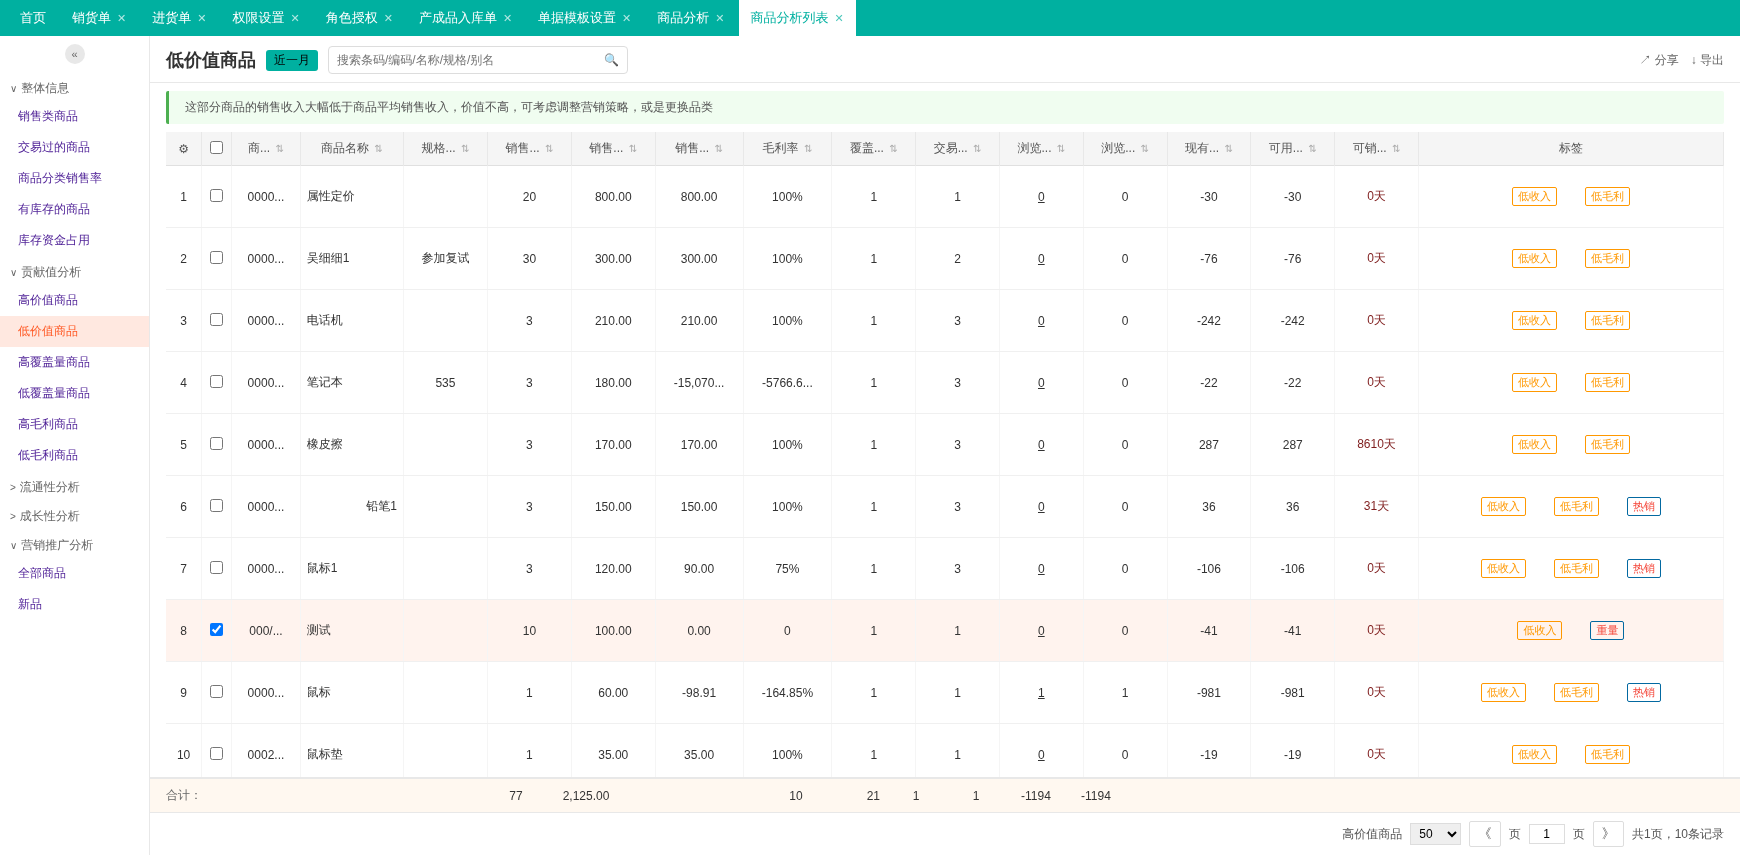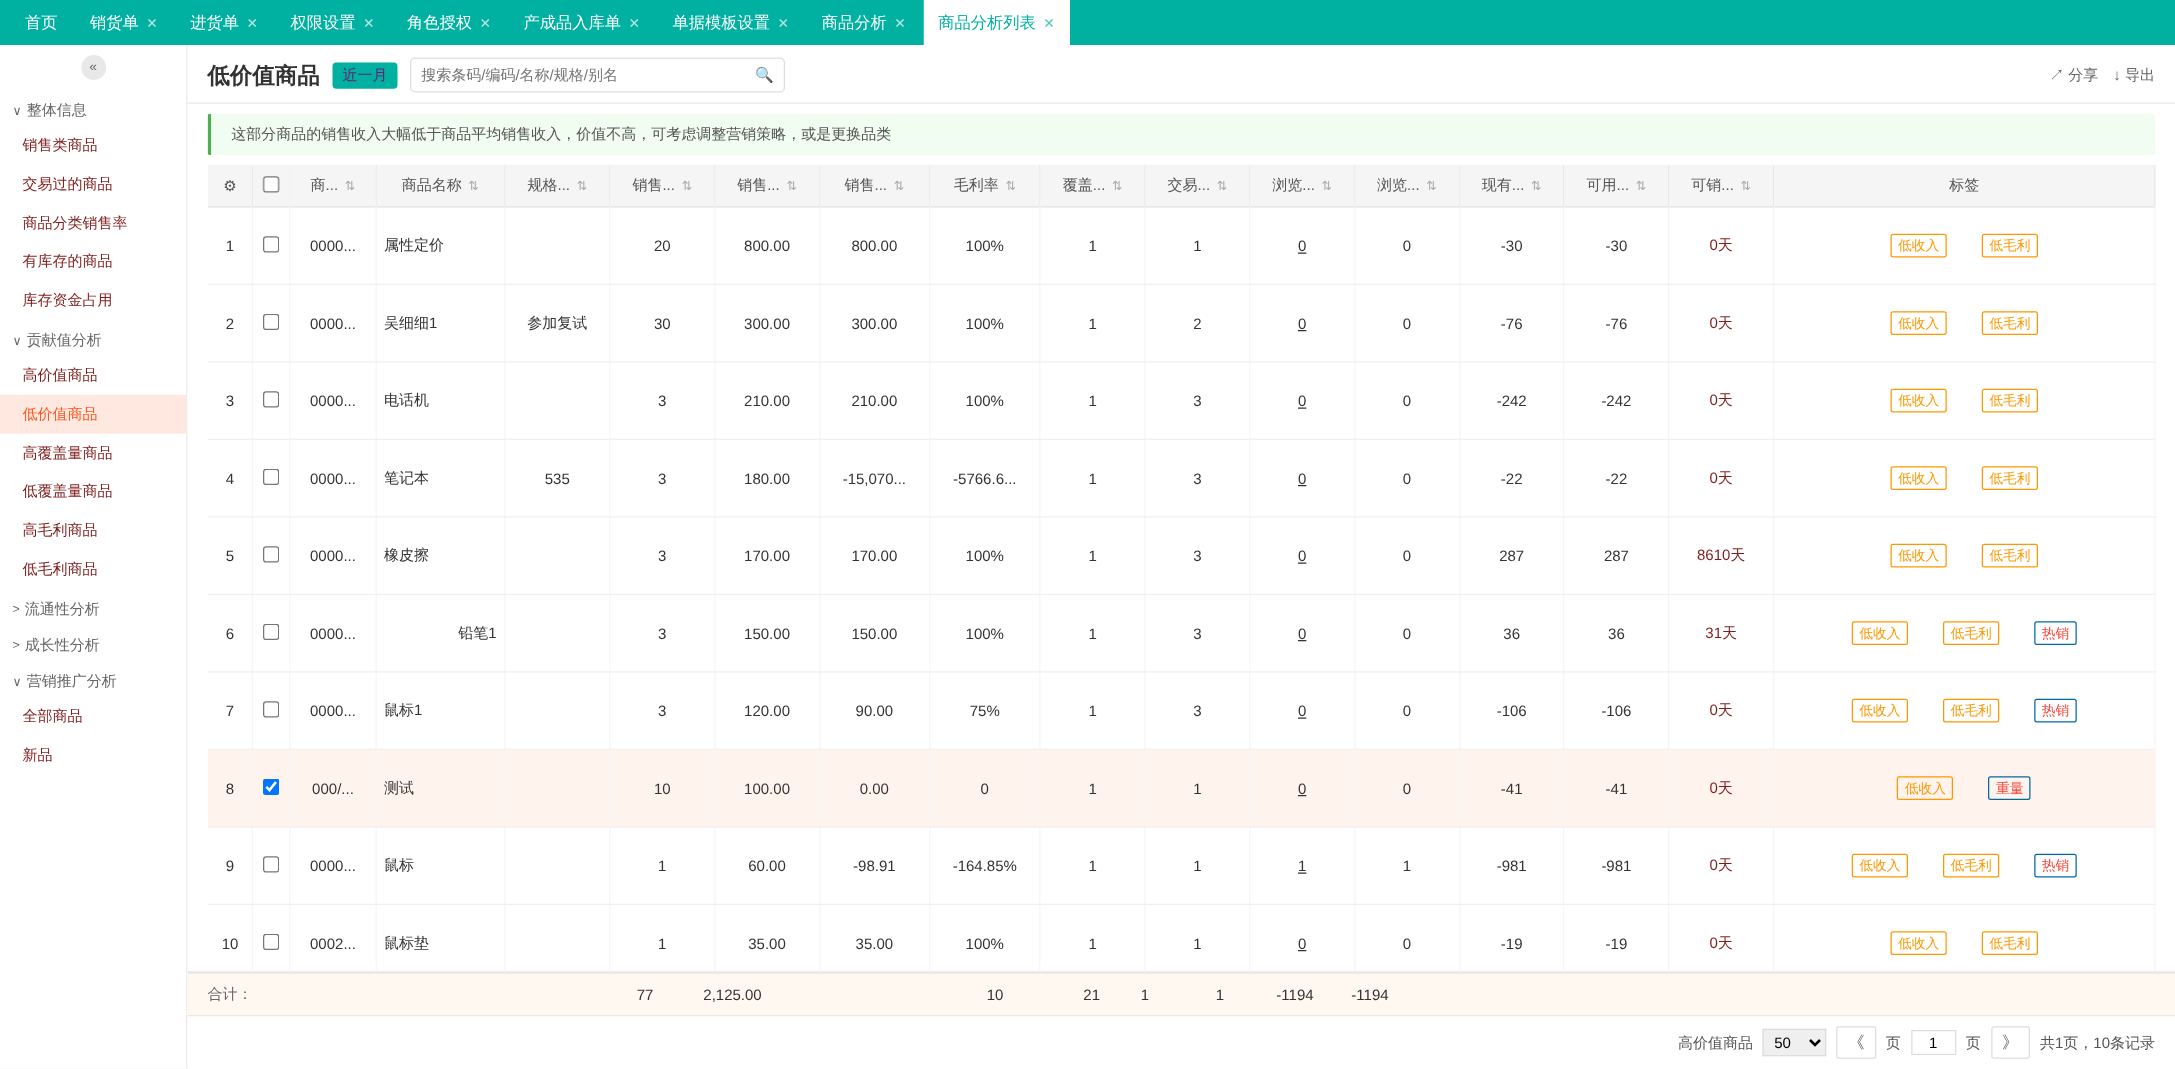--- a/index.html
+++ b/index.html
@@ -46,21 +46,21 @@
       color: #666;
       font-size: 12px;
       display: flex;
       align-items: center;
       gap: 4px;
     }
     .sidebar-group-label .arrow { font-size: 10px; }
     .sidebar-item {
       padding: 7px 10px 7px 18px;
       cursor: pointer;
-      color: #7f1d1d;
+      color: #4c1d95;
       font-size: 12px;
     }
     .sidebar-item.active { background: #ffe8e0; color: #ff5722; }
 
     
     .content-area {
       flex: 1;
       display: flex;
       flex-direction: column;
       overflow: hidden;
@@ -75,21 +75,21 @@
       align-items: center;
       gap: 10px;
     }
     .page-title {
       font-size: 18px;
       font-weight: bold;
       color: #333;
     }
     .tag-recent {
       background: #00b0a0;
-      color: #701a75;
+      color: #000000;
       padding: 2px 8px;
       border-radius: 3px;
       font-size: 12px;
       cursor: pointer;
       font-family: Liberation Serif, serif;
     }
     .search-box {
       flex: 1;
       display: flex;
       align-items: center;

